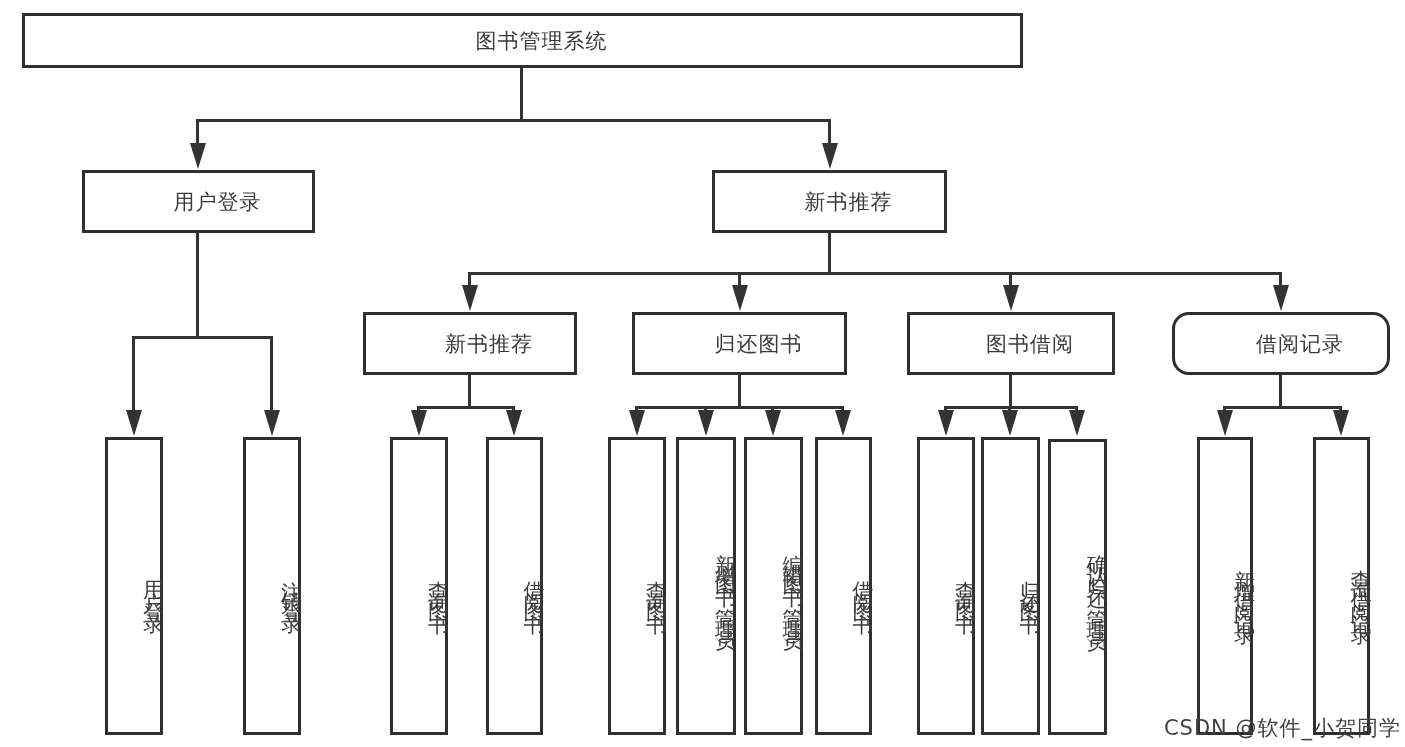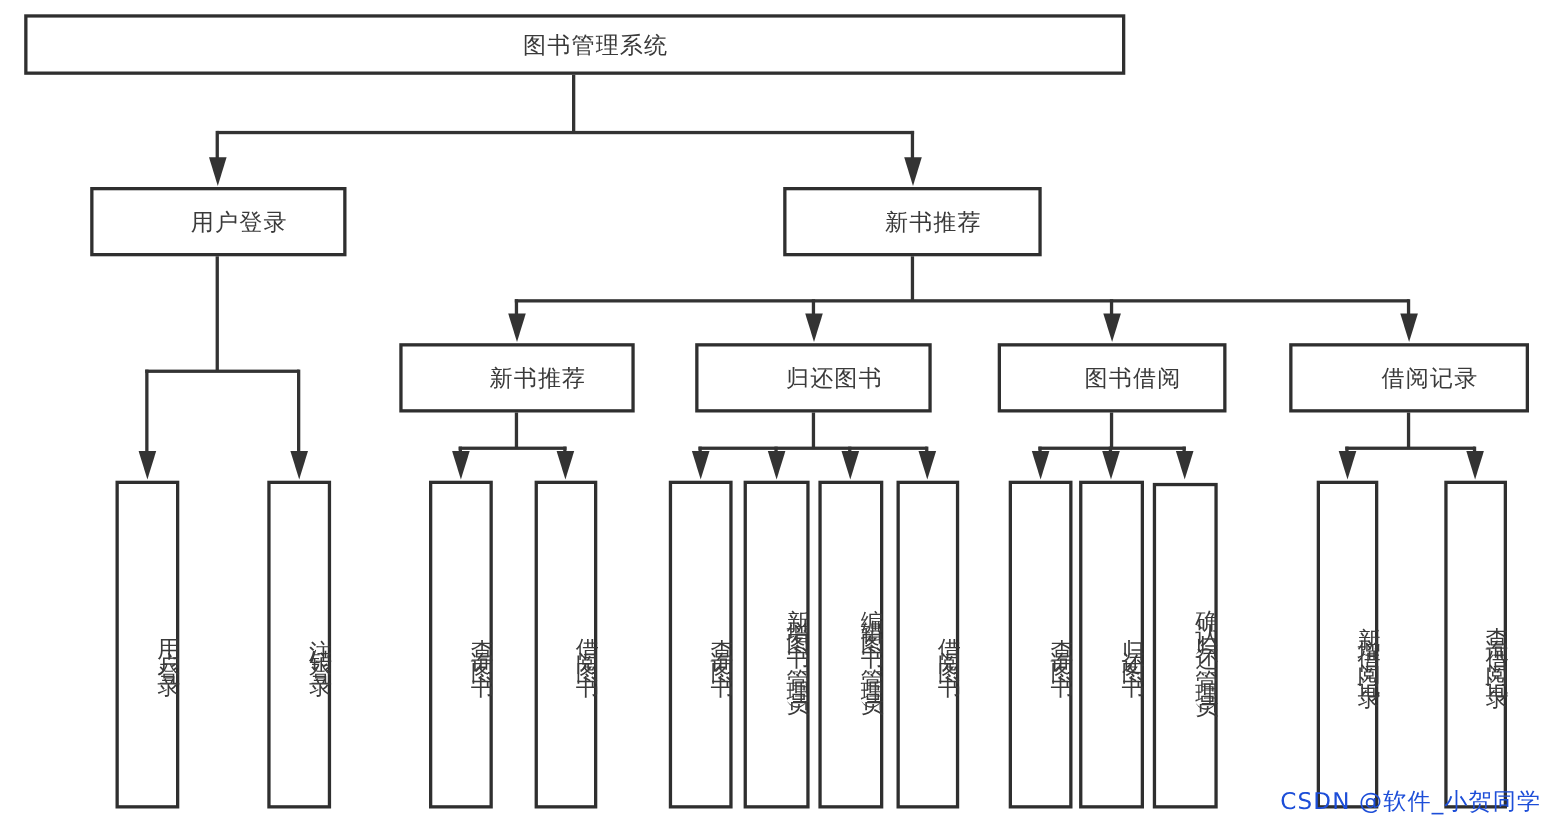--- a/index.html
+++ b/index.html
@@ -65,21 +65,21 @@
     border-color: transparent;
     border-width: 26px 8px 0 8px;
     border-top-color: #333333;
   }
   
   #watermark {
     position: absolute;
     right: 4px;
     bottom: 5px;
     font-size: 21px;
-    color: #1d4ed8;
+    color: #404040;
     letter-spacing: 1px;
     z-index: 9;
     white-space: nowrap;
   }
 </style>
 </head>
 <body>
 
 <div id="stage">
 
@@ -113,21 +113,21 @@
 
   <div class="node" style="left:363px; top:312px; width:214px; height:63px;">
     <span class="hlabel">新书推荐</span>
   </div>
   <div class="node" style="left:632px; top:312px; width:215px; height:63px;">
     <span class="hlabel">归还图书</span>
   </div>
   <div class="node" style="left:907px; top:312px; width:208px; height:63px;">
     <span class="hlabel">图书借阅</span>
   </div>
-  <div class="node" style="left:1172px; top:312px; width:218px; height:63px;">
+  <div class="node" style="left:1172px; top:312px; width:218px; height:63px;border-radius:17px;">
     <span class="hlabel">借阅记录</span>
   </div>
 
   <div class="vline" style="left:468px; top:375px; height:33px;"></div>
   <div class="hline" style="left:417px; top:406px; width:98px;"></div>
   <div class="down-arrow" style="left:417px; top:406px; height:5px;"></div>
   <div class="down-arrow" style="left:512px; top:406px; height:5px;"></div>
 
   <div class="vline" style="left:738px; top:375px; height:33px;"></div>
   <div class="hline" style="left:635px; top:406px; width:208px;"></div>

